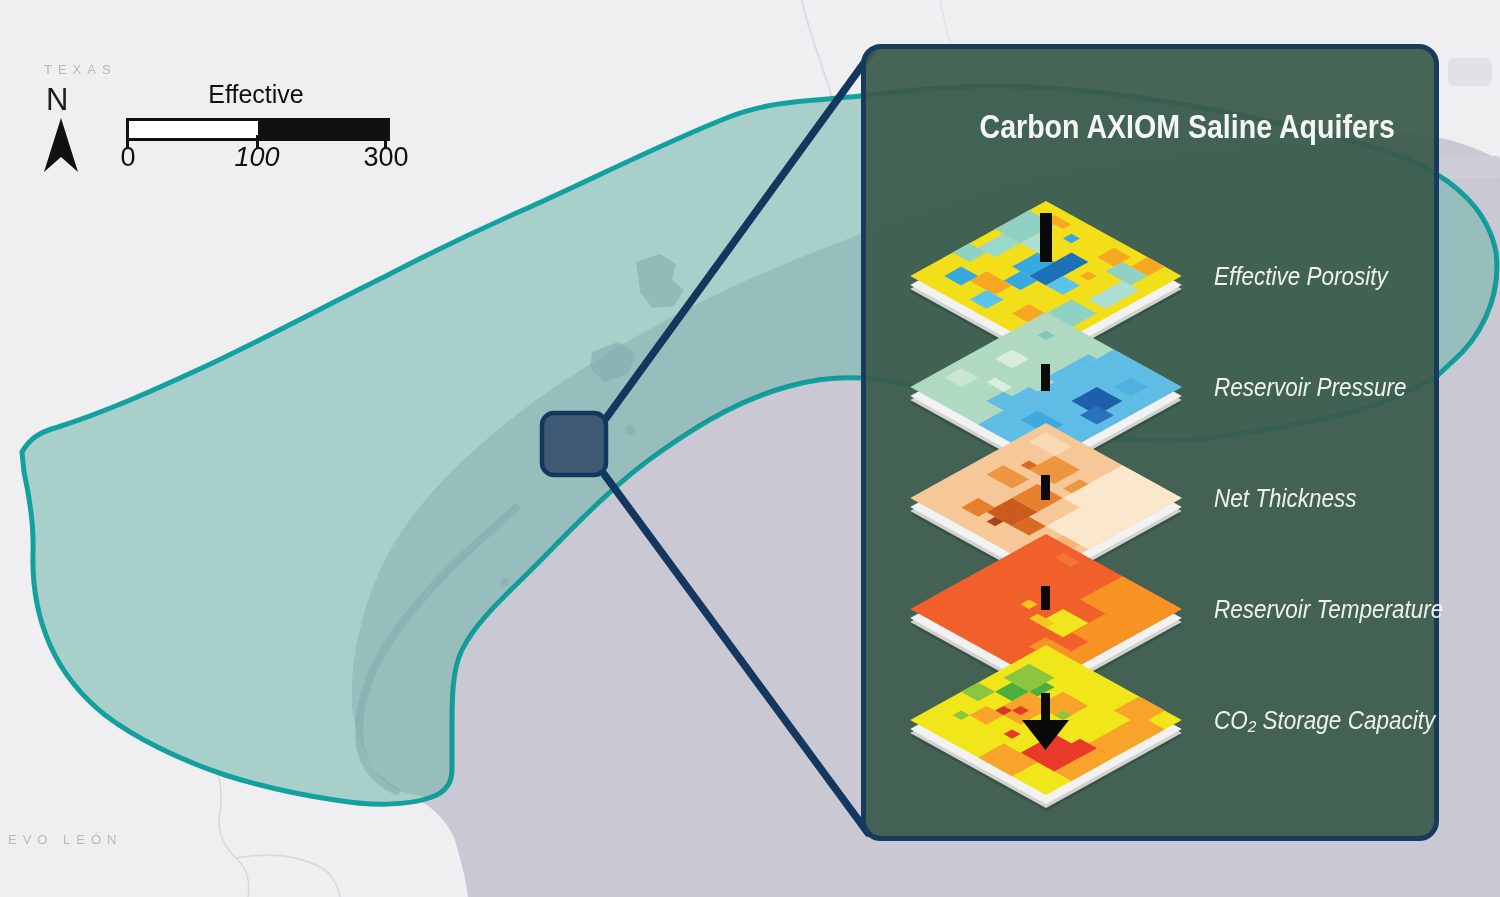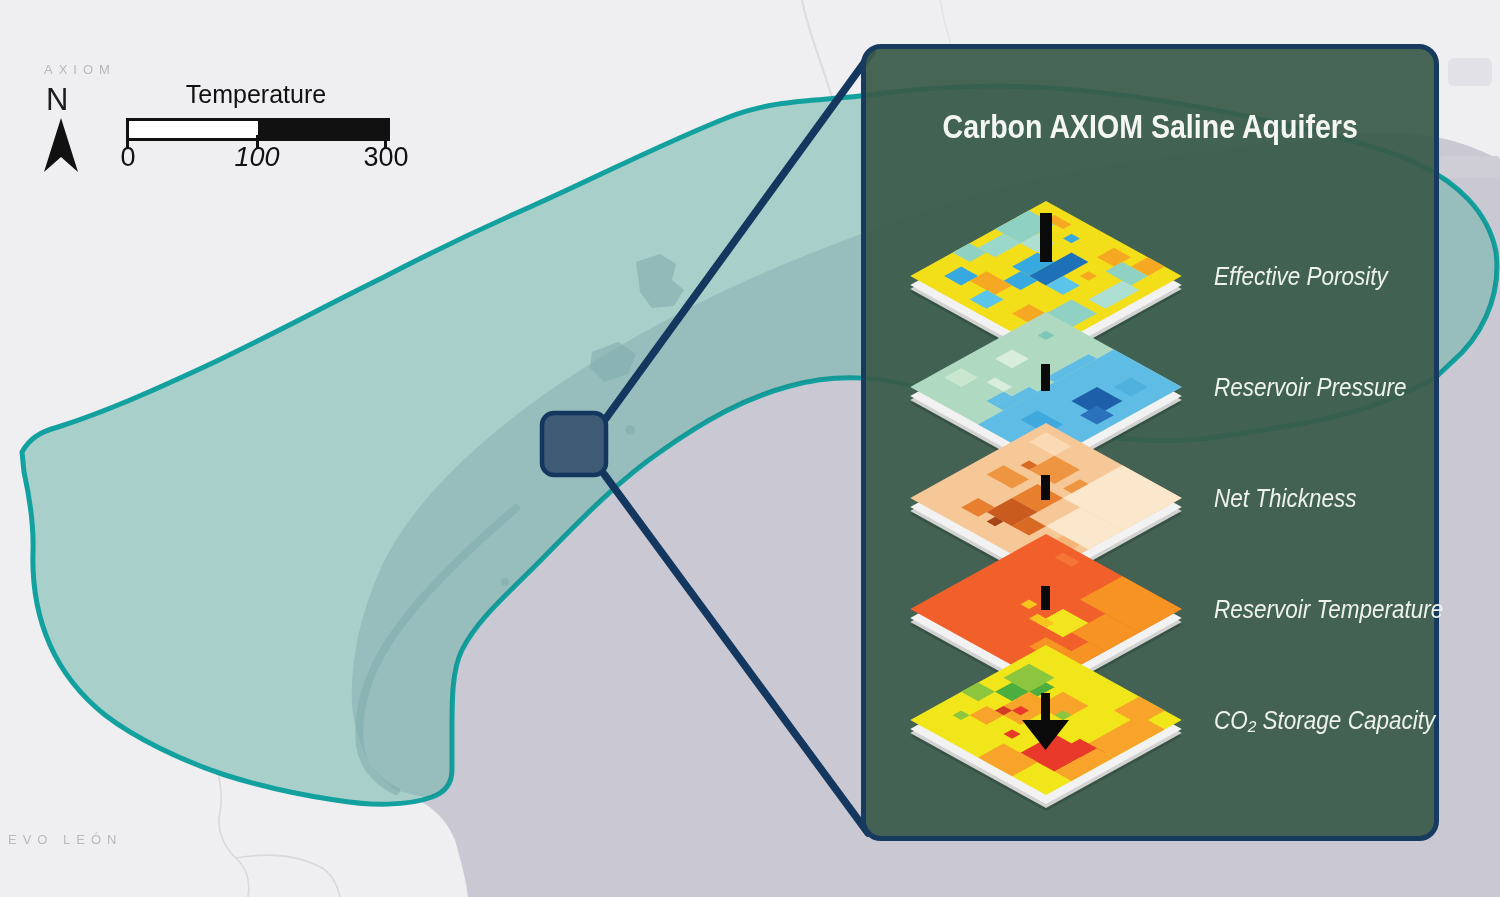--- a/index.html
+++ b/index.html
@@ -12,21 +12,21 @@
   #scalebar .sb-title{position:absolute;left:0;top:0;width:292px;text-align:center;
       font-size:25px;color:#111;}
   #scalebar .sb-bar{position:absolute;left:16px;top:38px;width:258px;height:17px;
       border:3px solid #111;background:#fff;}
   #scalebar .sb-fill{position:absolute;right:0;top:0;width:50%;height:100%;background:#111;}
   .sb-tick{position:absolute;top:55px;width:3px;height:14px;background:#111;}
   .sb-num{position:absolute;top:62px;font-size:27px;color:#111;transform:translateX(-50%);}
   #panel{position:absolute;left:861px;top:44px;width:578px;height:797px;z-index:3;
       background:rgba(58,90,73,0.93);border:5px solid #173a5f;border-radius:20px;
       box-sizing:border-box;}
-  #panel-title{position:absolute;left:0;top:58px;width:100%;text-align:center;}
+  #panel-title{position:absolute;left:0;top:58px;width:100%;text-align:right;}
   #panel-title span{display:inline-block;transform:scaleX(0.84);transform-origin:center;
       font-size:34px;font-weight:bold;color:#f4f6f3;white-space:nowrap;}
   #stack-svg{position:absolute;left:0;top:0;}
   .layer-label{position:absolute;left:348px;color:#edf2ec;font-size:25px;font-style:italic;
       white-space:nowrap;transform:translateY(-50%) scaleX(0.9);transform-origin:left center;}
 </style>
 </head>
 <body>
 
 <div id="stage">
@@ -114,30 +114,30 @@
     </g>
 
     <g stroke="#14375f" stroke-width="7.5" stroke-linecap="round">
       <line x1="604" y1="421" x2="872" y2="52"></line>
       <line x1="604" y1="474" x2="868" y2="833"></line>
     </g>
 
     <rect x="542" y="413" width="64" height="62" rx="12" fill="#3e5a74" stroke="#14375f" stroke-width="4.5"></rect>
   </svg>
 
-  <div class="map-label" style="left:44px;top:62px;">AXIOM</div>
+  <div class="map-label" style="left:44px;top:62px;">TEXAS</div>
   <div class="map-label" style="left:8px;top:832px;">EVO LEÓN</div>
 
   <div id="north-label">N</div>
   <svg width="60" height="70" style="position:absolute;left:32px;top:112px;z-index:2;">
     <polygon points="29,6 46,60 29,45 12,60" fill="#111"></polygon>
   </svg>
 
   <div id="scalebar">
-    <div class="sb-title">Temperature</div>
+    <div class="sb-title">Effective</div>
     <div class="sb-bar">
       <div class="sb-fill"></div>
     </div>
     <div class="sb-tick" style="left:16px;"></div>
     <div class="sb-tick" style="left:146px;"></div>
     <div class="sb-tick" style="left:274px;"></div>
     <div class="sb-num" style="left:18px;">0</div>
     <div class="sb-num" style="left:147px;font-style:italic;">100</div>
     <div class="sb-num" style="left:276px;">300</div>
   </div>

